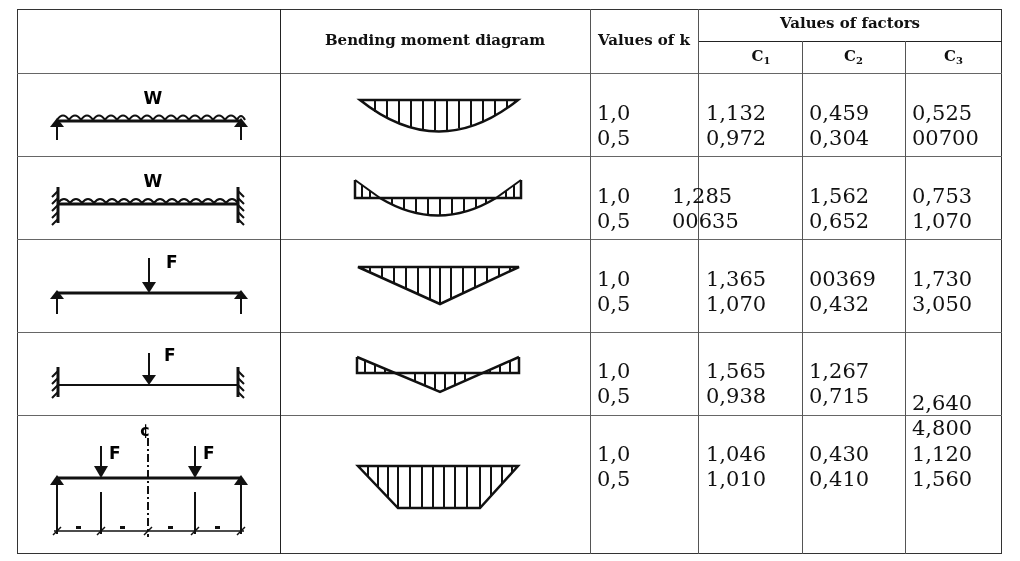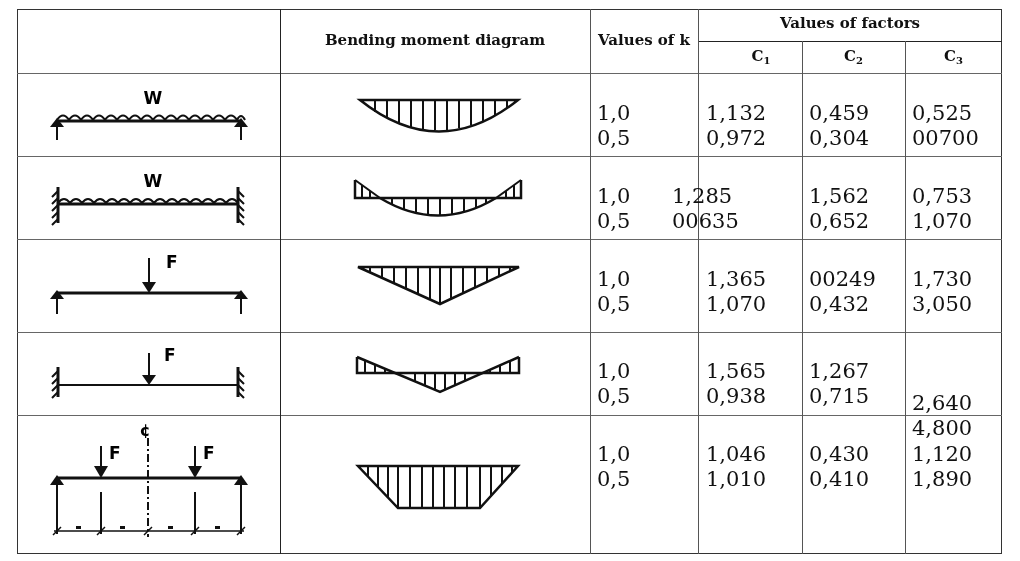--- a/index.html
+++ b/index.html
@@ -143,21 +143,21 @@
         <line x1="108" y1="4" x2="108" y2="30"></line>
         <line x1="120" y1="4" x2="120" y2="25"></line>
         <line x1="132" y1="4" x2="132" y2="19"></line>
         <line x1="144" y1="4" x2="144" y2="13"></line>
         <line x1="155" y1="4" x2="155" y2="8"></line>
       </g>
   </g>
 </svg>
 <div class="cell" style="left:597px;top:267px;"><div>1,0</div><div>0,5</div></div>
 <div class="cell" style="left:706px;top:267px;"><div>1,365</div><div>1,070</div></div>
-<div class="cell" style="left:809px;top:267px;"><div>00249</div><div>0,432</div></div>
+<div class="cell" style="left:809px;top:267px;"><div>00369</div><div>0,432</div></div>
 <div class="cell" style="left:912px;top:267px;"><div>1,730</div><div>3,050</div></div>
 
 <svg class="draw" style="left:40px;top:341px;" width="220" height="70" viewBox="0 0 220 70">
   <text x="124" y="20" font-size="17" font-weight="bold">F</text>
   <g fill="none" stroke="#111" stroke-width="2">
     <line x1="109" y1="12" x2="109" y2="36"></line>
     <line x1="18" y1="44" x2="198" y2="44"></line>
     <line x1="18" y1="26" x2="18" y2="56" stroke-width="3"></line>
     <line x1="198" y1="26" x2="198" y2="56" stroke-width="3"></line>
     <path d="M18,30 l-6,6 M18,37 l-6,6 M18,44 l-6,6 M18,51 l-6,6"></path>
@@ -234,13 +234,13 @@
         <line x1="125" y1="5" x2="125" y2="47"></line>
         <line x1="136" y1="5" x2="136" y2="35"></line>
         <line x1="147" y1="5" x2="147" y2="22"></line>
         <line x1="157" y1="5" x2="157" y2="11"></line>
       </g>
   </g>
 </svg>
 <div class="cell" style="left:597px;top:442px;"><div>1,0</div><div>0,5</div></div>
 <div class="cell" style="left:706px;top:442px;"><div>1,046</div><div>1,010</div></div>
 <div class="cell" style="left:809px;top:442px;"><div>0,430</div><div>0,410</div></div>
-<div class="cell" style="left:912px;top:442px;"><div>1,120</div><div>1,890</div></div>
+<div class="cell" style="left:912px;top:442px;"><div>1,120</div><div>1,560</div></div>
 
 </body></html>

